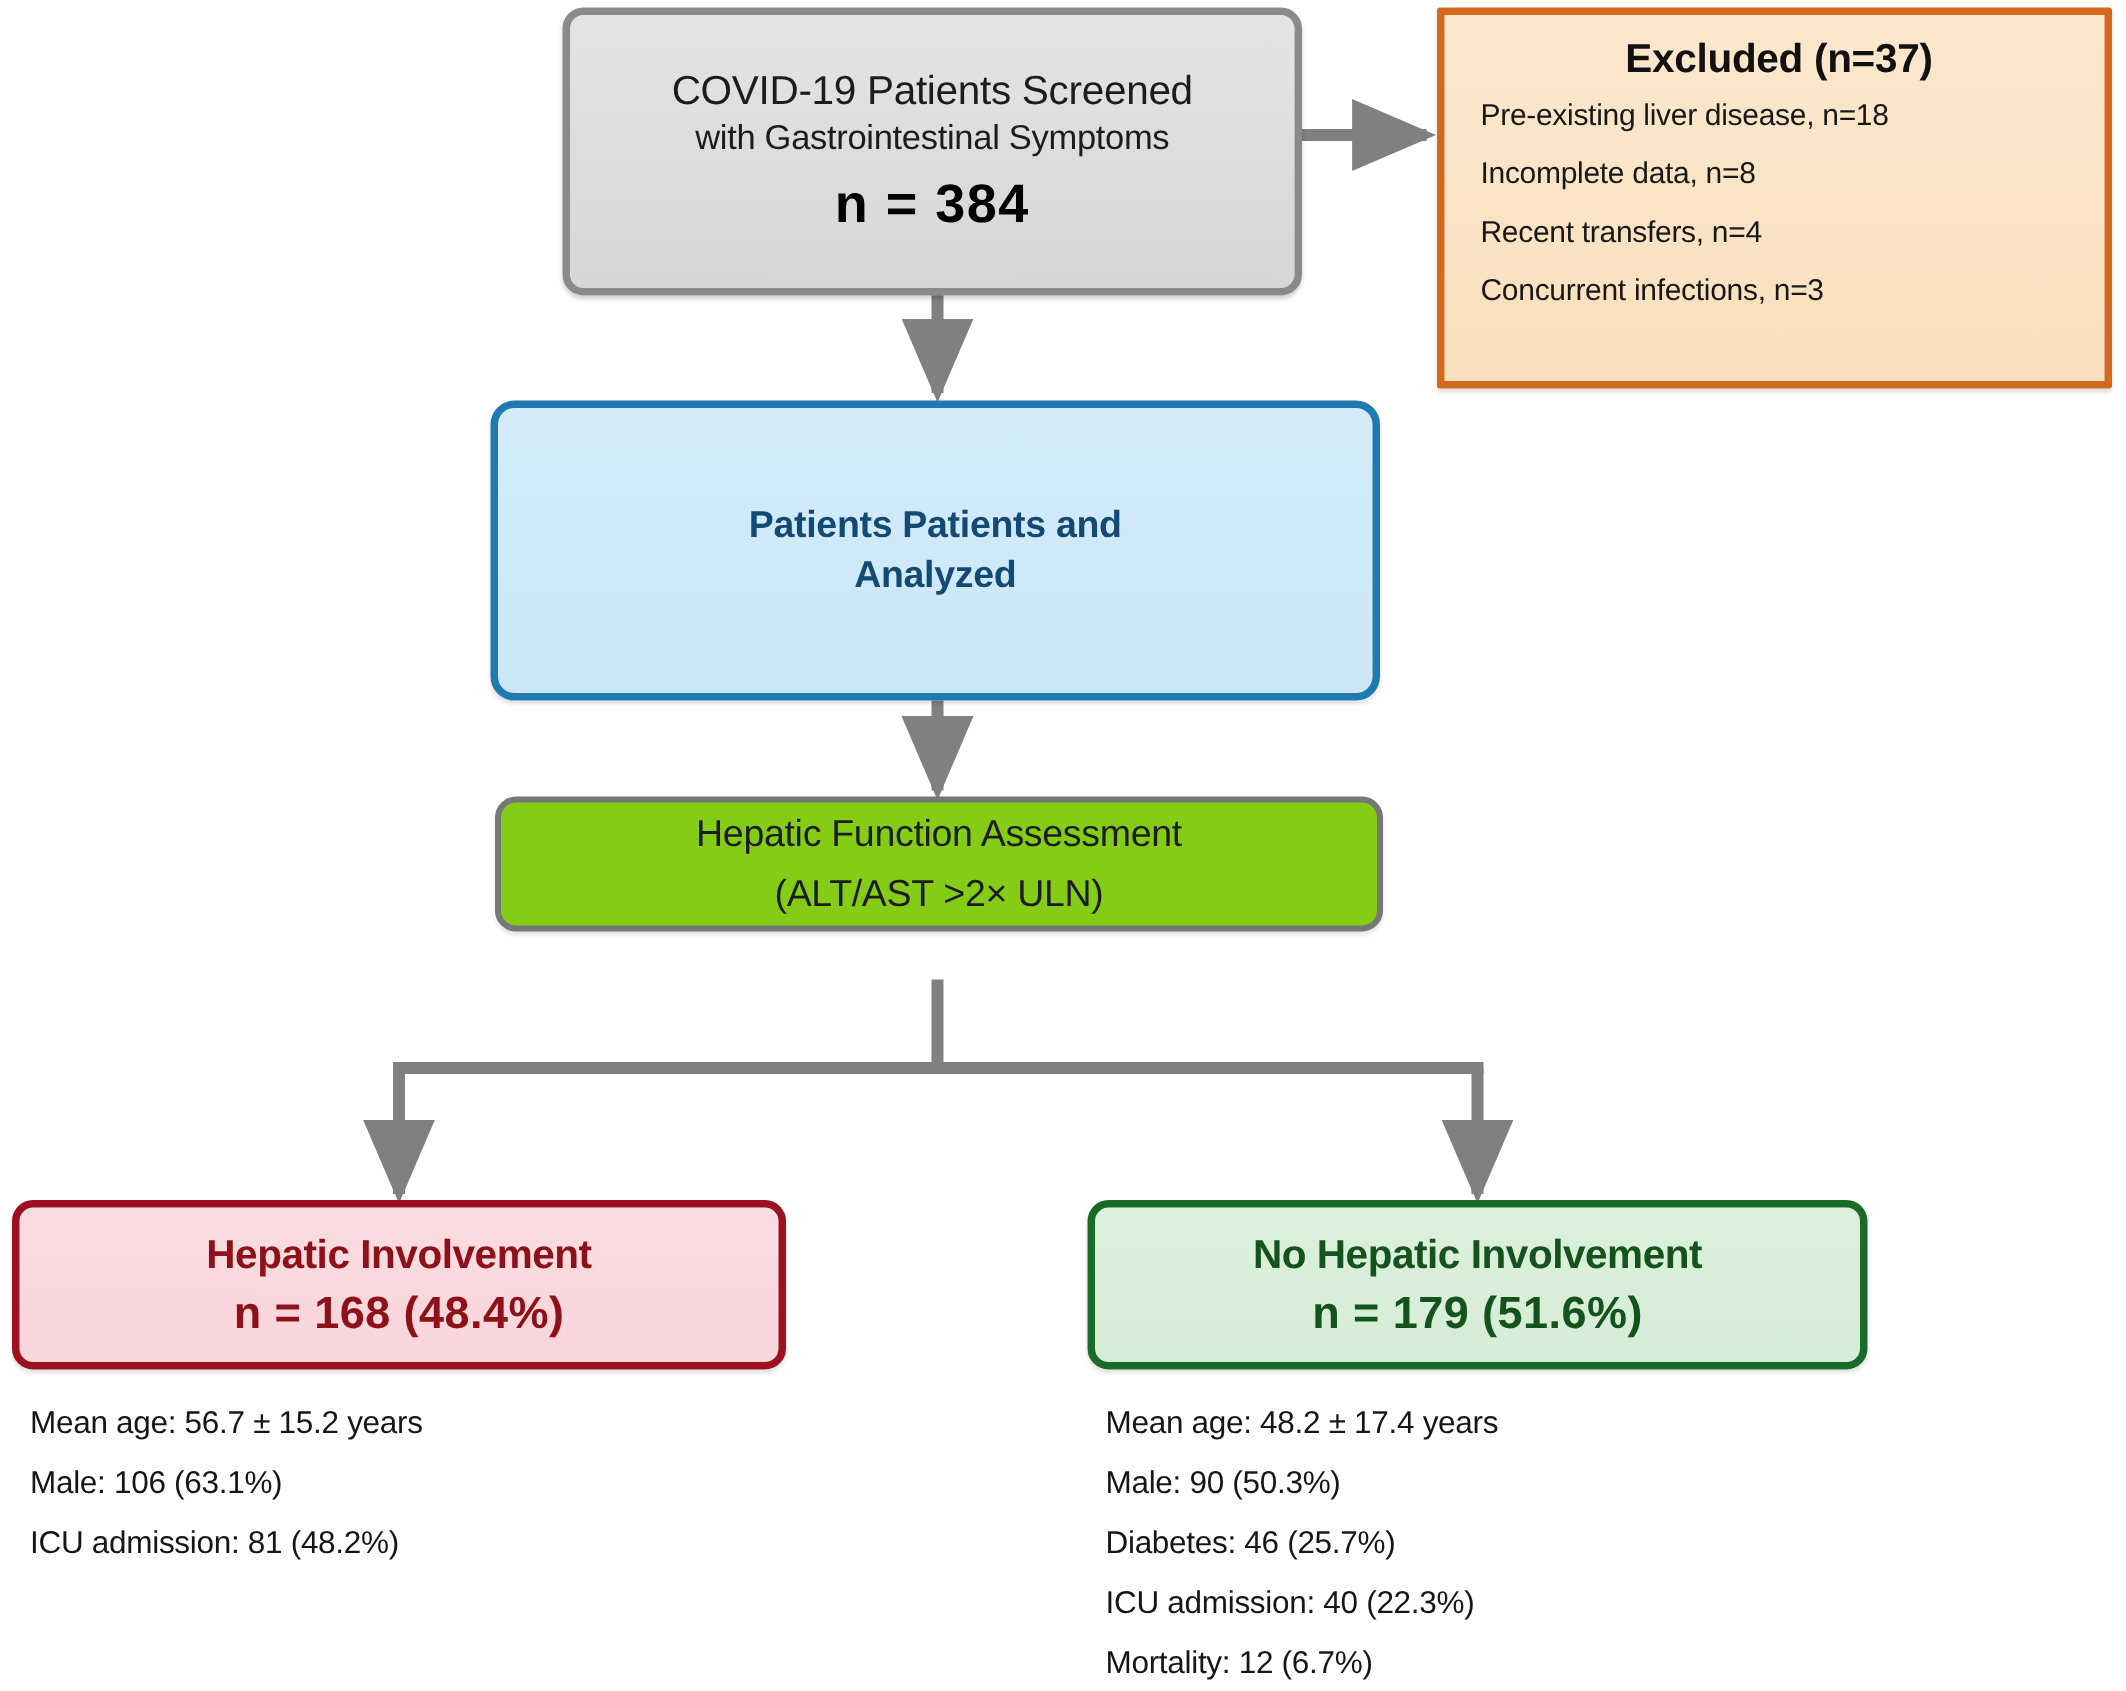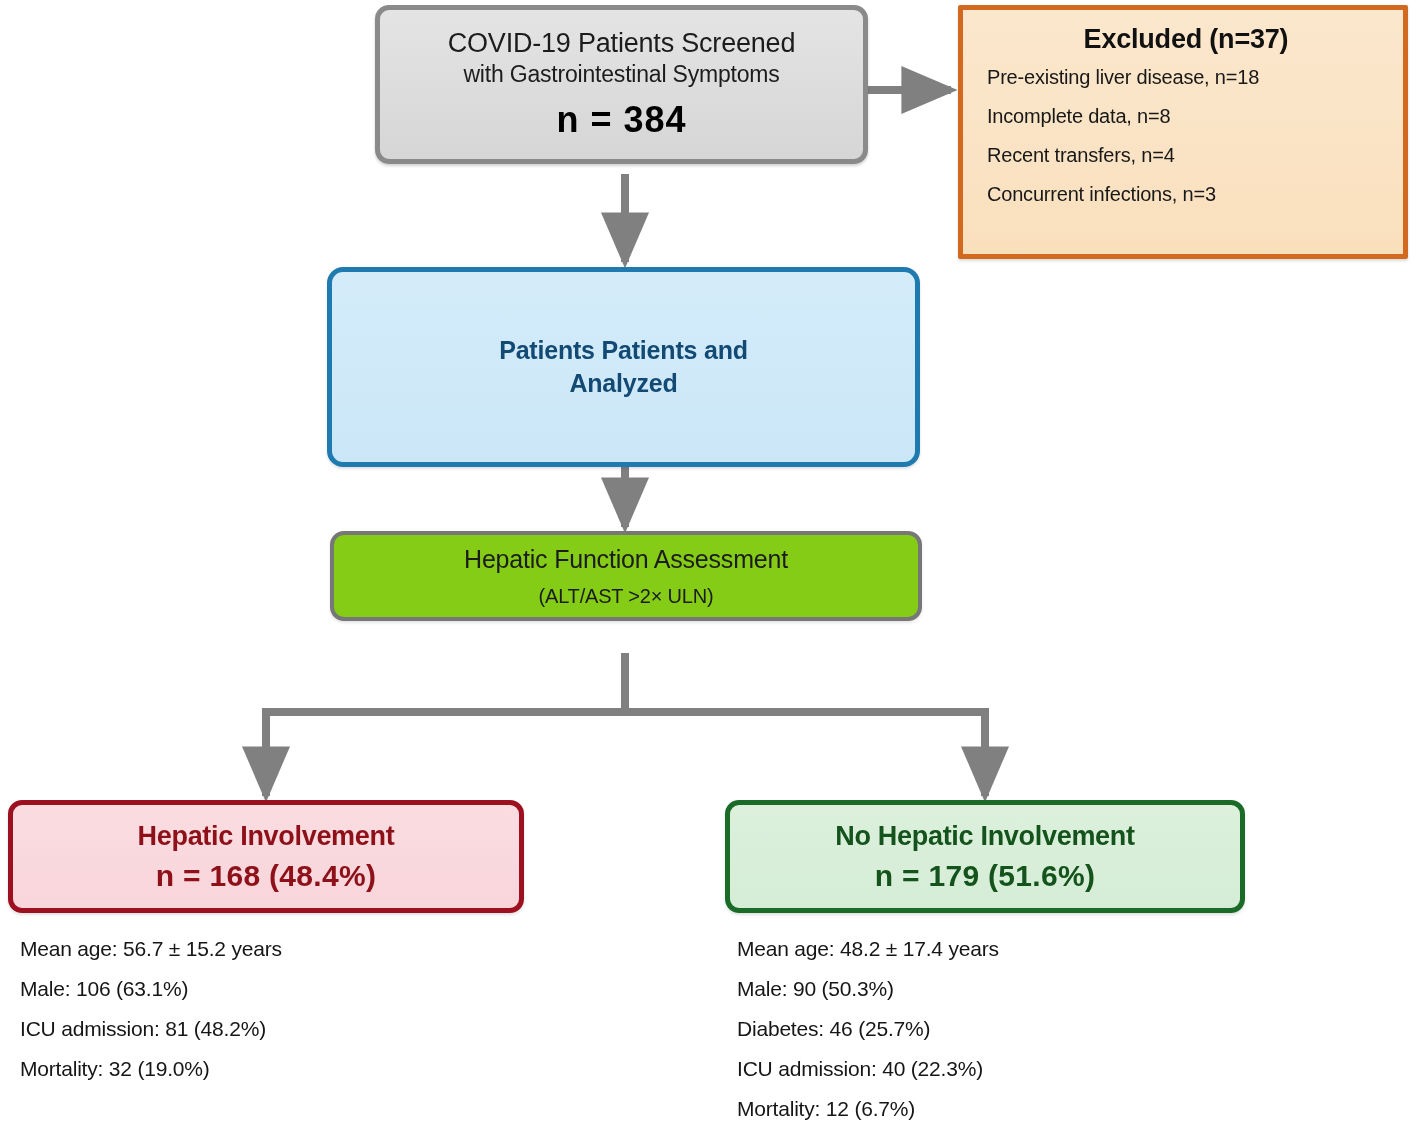--- a/index.html
+++ b/index.html
@@ -24,21 +24,21 @@
     display: flex;
     flex-direction: column;
     align-items: center;
     justify-content: center;
     text-align: center;
     border-radius: 14px;
   }
 
   
   #node-screened {
-    left: 375px; top: 5px; width: 493px; height: 159px;
+    left: 375px; top: 5px; width: 493px; height: 192px;
     background: linear-gradient(180deg,#e4e4e4 0%,#dcdcdc 55%,#d6d6d6 100%);
     border: 5px solid #8a8a8a;
     box-shadow: 0 2px 3px rgba(0,0,0,0.18);
   }
   #node-screened .ln1 {
     font-size: 27px; color: #1c1c1c; letter-spacing: -0.2px; line-height: 1.12;
   }
   #node-screened .ln2 {
     font-size: 23px; color: #1c1c1c; letter-spacing: -0.2px; line-height: 1.25; margin-top: 2px;
   }
@@ -83,21 +83,21 @@
 
   
   #node-assess {
     left: 330px; top: 531px; width: 592px; height: 90px;
     background: #84cc16;
     border: 4px solid #777777;
     border-radius: 14px;
     box-shadow: 0 2px 3px rgba(0,0,0,0.10);
   }
   #node-assess .ln1 { font-size: 25px; color: #1c1c1c; letter-spacing: -0.2px; }
-  #node-assess .ln2 { font-size: 20px; color: #1c1c1c; margin-top: 11px; letter-spacing: -0.2px; text-align: center; }
+  #node-assess .ln2 { font-size: 25px; color: #1c1c1c; margin-top: 11px; letter-spacing: -0.2px; text-align: center; }
 
   
   #node-hepatic {
     left: 8px; top: 800px; width: 516px; height: 113px;
     background: linear-gradient(180deg,#fadde1 0%,#f9d8dd 60%,#f8d5da 100%);
     border: 5px solid #9c1020;
     border-radius: 14px;
     box-shadow: 0 2px 3px rgba(0,0,0,0.12);
   }
   #node-hepatic .ttl { font-size: 27px; font-weight: bold; color: #8e1018; letter-spacing: -0.3px; }
@@ -195,21 +195,20 @@
 
   <div class="node" id="node-nohepatic">
     <div class="ttl">No Hepatic Involvement</div>
     <div class="nval">n = 179 (51.6%)</div>
   </div>
 
   <div class="stats" id="stats-hepatic">
     <div class="stat-line">Mean age: 56.7 ± 15.2 years</div>
     <div class="stat-line">Male: 106 (63.1%)</div>
     <div class="stat-line">ICU admission: 81 (48.2%)</div>
-    <div class="stat-line">Mortality: 32 (19.0%)</div>
   </div>
 
   <div class="stats" id="stats-nohepatic">
     <div class="stat-line">Mean age: 48.2 ± 17.4 years</div>
     <div class="stat-line">Male: 90 (50.3%)</div>
     <div class="stat-line">Diabetes: 46 (25.7%)</div>
     <div class="stat-line">ICU admission: 40 (22.3%)</div>
     <div class="stat-line">Mortality: 12 (6.7%)</div>
   </div>
 

